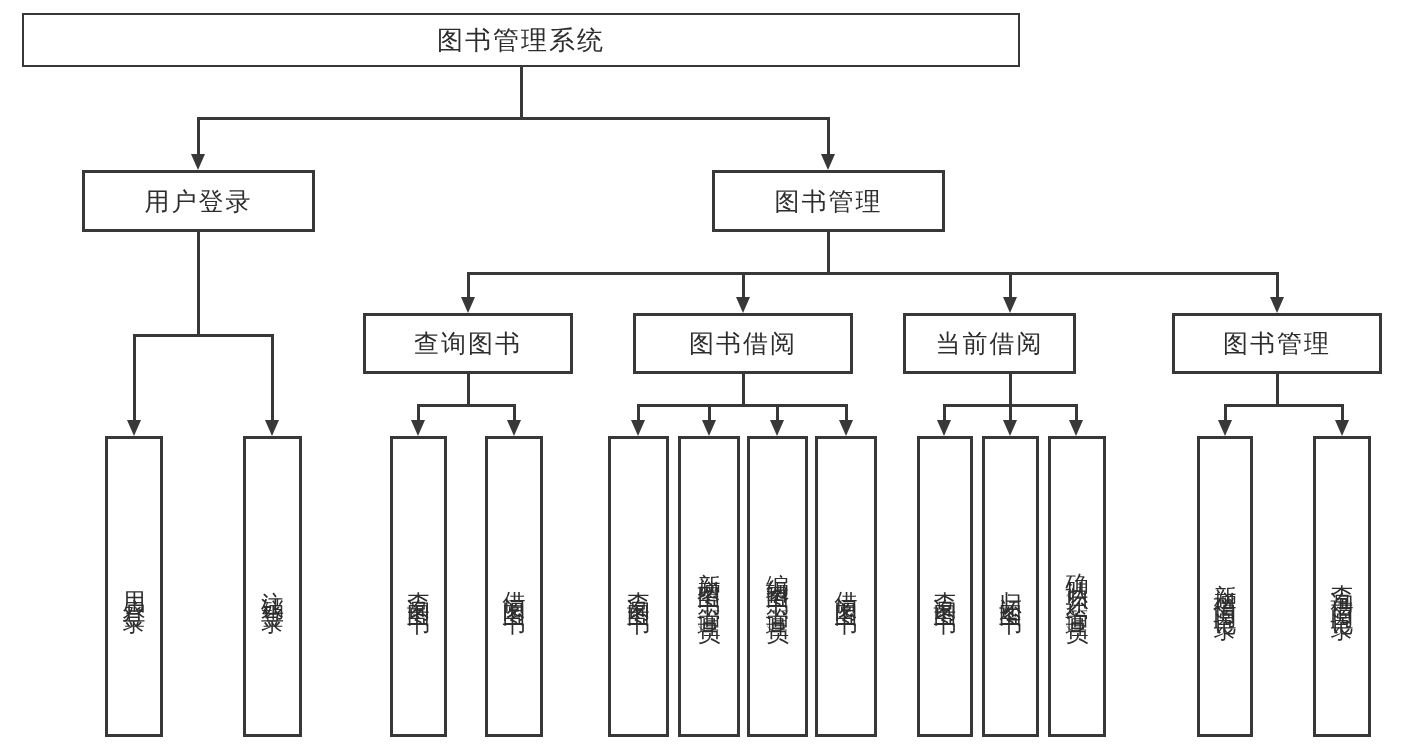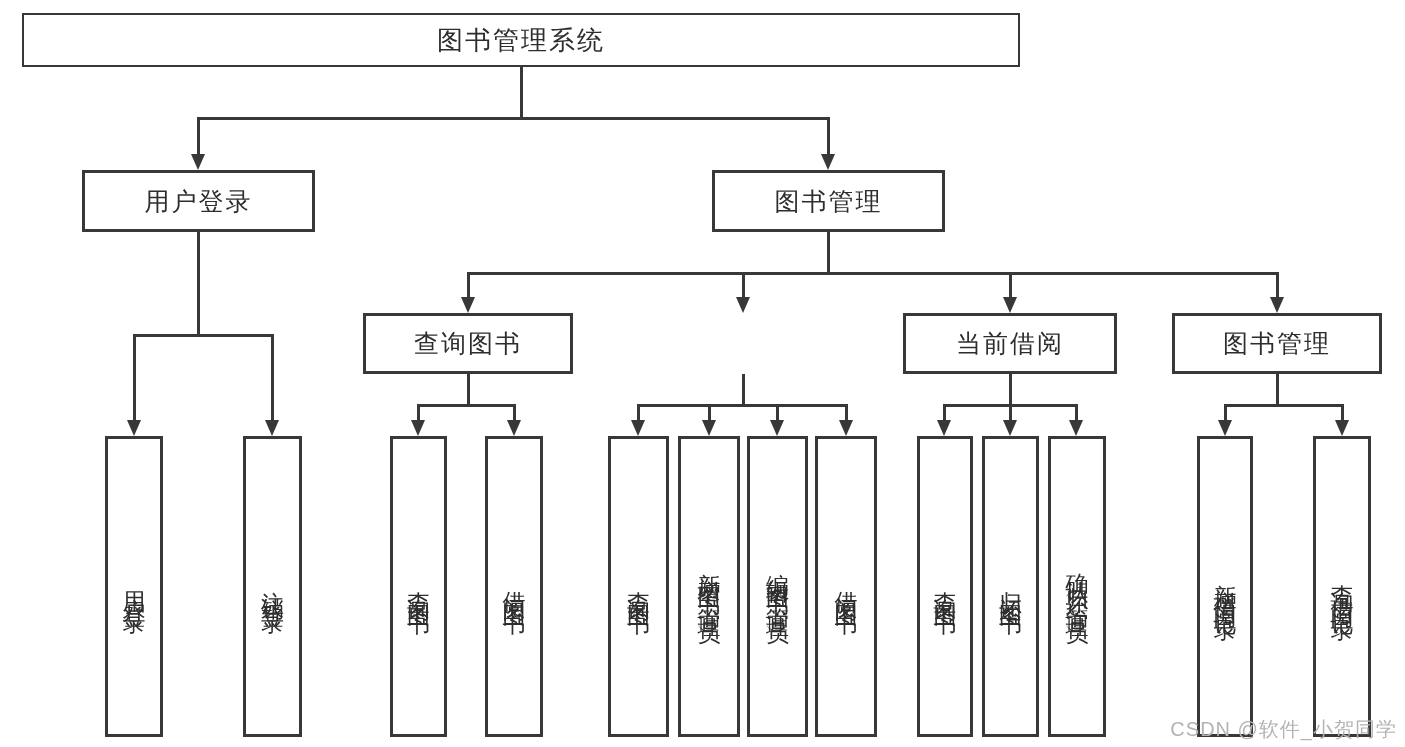--- a/index.html
+++ b/index.html
@@ -81,21 +81,24 @@
   <div class="box hbox" style="left:82px; top:170px; width:233px; height:62px;">
     <span>用户登录</span>
   </div>
   <div class="box hbox" style="left:712px; top:170px; width:233px; height:62px;">
     <span>图书管理</span>
   </div>
 
   <div class="box hbox" style="left:363px; top:313px; width:210px; height:61px;">
     <span>查询图书</span>
   </div>
-  <div class="box hbox" style="left:903px; top:313px; width:214px; height:61px;">
+  <div class="box hbox" style="left:633px; top:313px; width:220px; height:61px;">
+    <span>图书借阅</span>
+  </div>
+  <div class="box hbox" style="left:903px; top:313px; width:173px; height:61px;">
     <span>当前借阅</span>
   </div>
   <div class="box hbox" style="left:1172px; top:313px; width:210px; height:61px;">
     <span>图书管理</span>
   </div>
 
   <div class="box vbox" style="left:105px; top:436px; width:58px; height:301px;">
     <span>用户登录</span>
   </div>
   <div class="box vbox" style="left:243px; top:436px; width:59px; height:301px;">
@@ -191,15 +194,14 @@
   <div class="vline" style="left:1075px; top:404px; height:20px;"></div>
   <div class="arrow" style="left:1069px; top:420px;"></div>
 
   <div class="vline" style="left:1276px; top:374px; height:32px;"></div>
   <div class="hline" style="left:1225px; top:404px; width:118px;"></div>
   <div class="vline" style="left:1224px; top:404px; height:20px;"></div>
   <div class="arrow" style="left:1218px; top:420px;"></div>
   <div class="vline" style="left:1341px; top:404px; height:20px;"></div>
   <div class="arrow" style="left:1335px; top:420px;"></div>
 
-  <div class="watermark">CSDN @软件_小贺同学</div>
 
 </div>
 
 </body></html>

